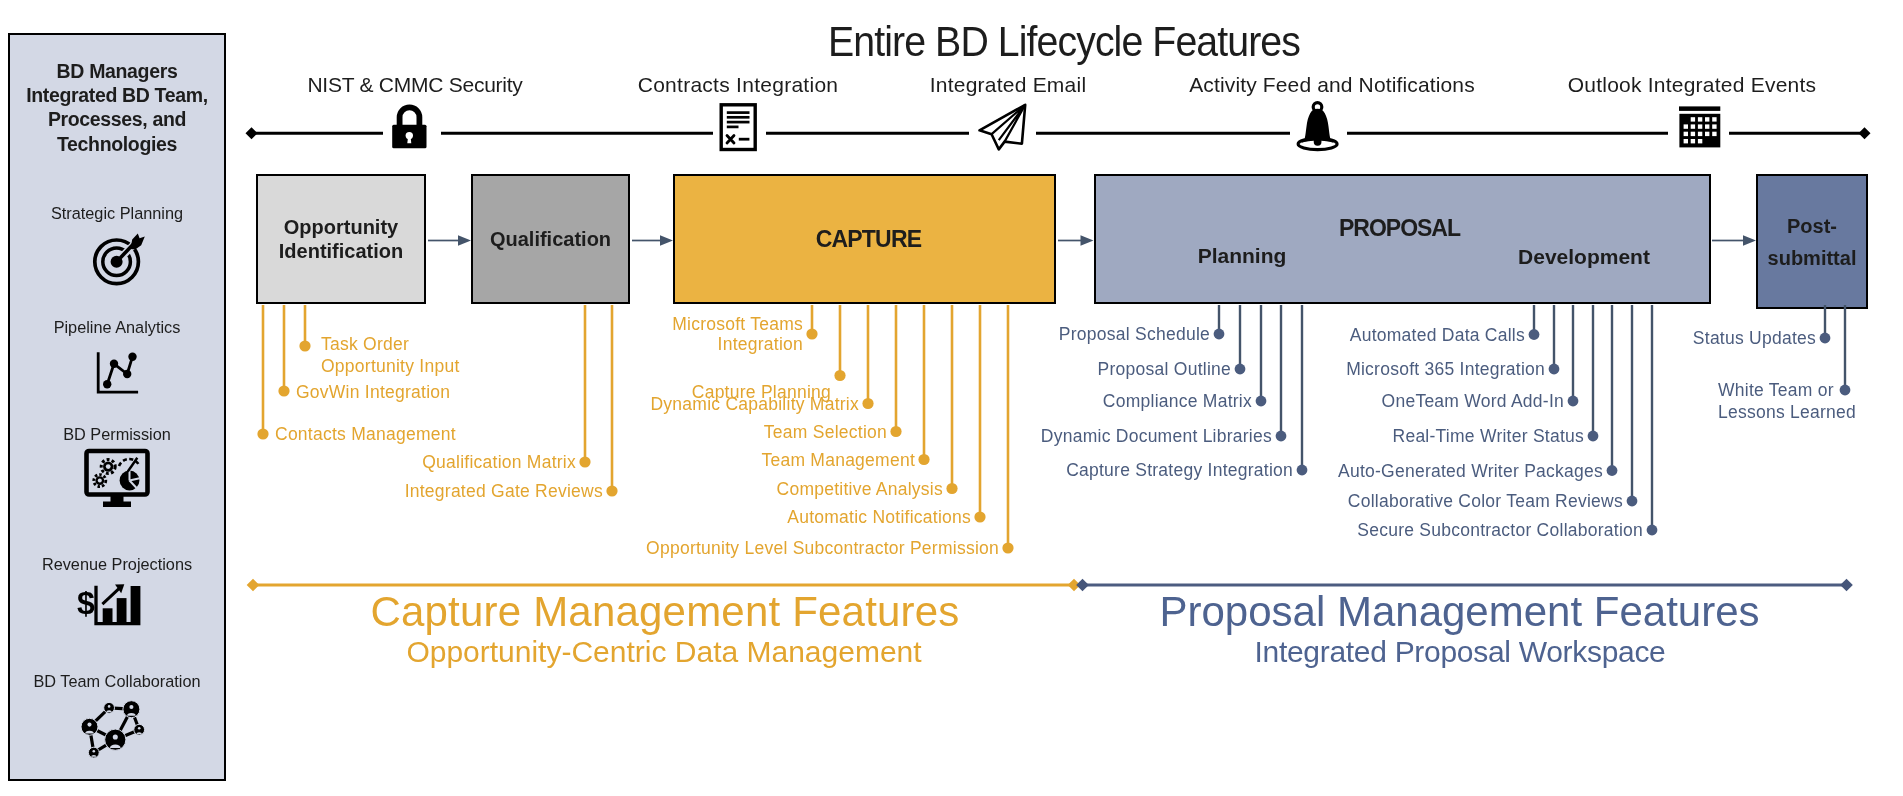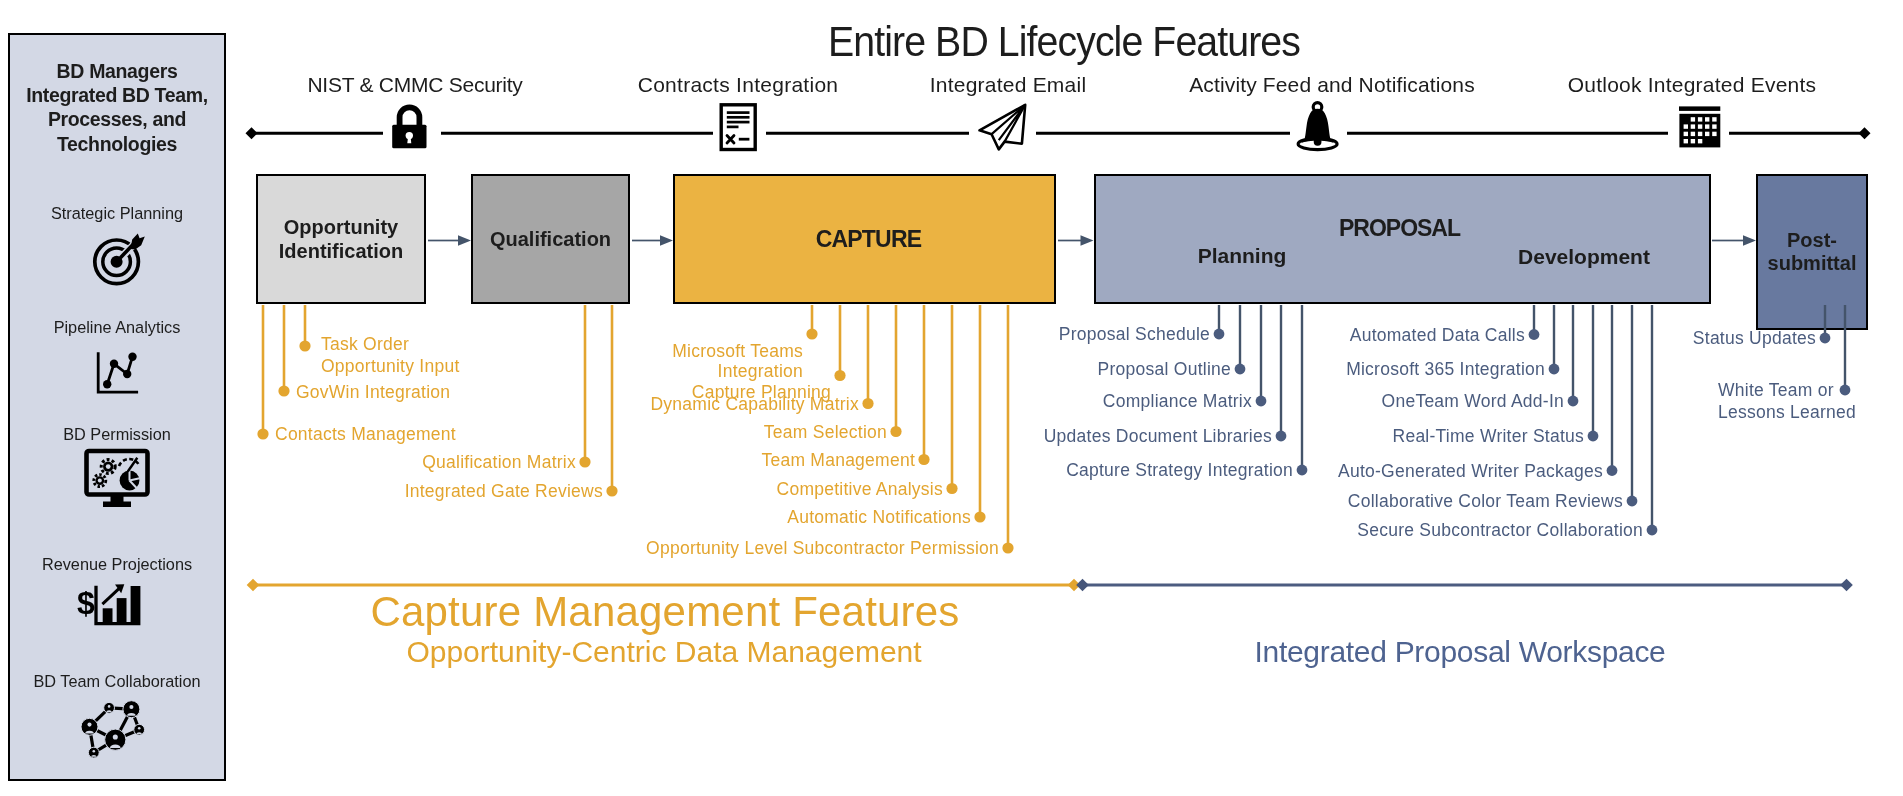--- a/index.html
+++ b/index.html
@@ -35,21 +35,21 @@
 <div class="c tl" style="left:1332px;top:85px;letter-spacing:0.14px;">Activity Feed and Notifications</div>
 <div class="c tl" style="left:1692px;top:85px;letter-spacing:0.23px;">Outlook Integrated Events</div>
 
 <div class="box" style="left:256px;top:174px;width:170px;height:130px;background:#D9D9D9;font-size:20px;line-height:24px;">Opportunity<br>Identification</div>
 <div class="box" style="left:471px;top:174px;width:159px;height:130px;background:#A6A6A6;font-size:20px;">Qualification</div>
 <div class="box" style="left:673px;top:174px;width:383px;height:130px;background:#EBB342;font-size:23px;letter-spacing:-0.8px;padding-left:8px;">CAPTURE</div>
 <div class="abs" style="left:1093.5px;top:174px;width:617px;height:130px;background:#9FA9C1;border:2px solid #000;box-sizing:border-box;"></div>
 <div class="c" style="left:1399.5px;top:227.5px;font-weight:bold;font-size:23px;letter-spacing:-1px;">PROPOSAL</div>
 <div class="c" style="left:1242px;top:256px;font-weight:bold;font-size:21px;">Planning</div>
 <div class="c" style="left:1584px;top:256.5px;font-weight:bold;font-size:21px;">Development</div>
-<div class="box" style="left:1756px;top:174px;width:112px;height:156px;background:#68799F;font-size:20px;line-height:23px;">Post-<br>submittal</div>
+<div class="box" style="left:1756px;top:174px;width:112px;height:135px;background:#68799F;font-size:20px;line-height:32px;">Post-<br>submittal</div>
 
 <svg width="1903" height="796" viewBox="0 0 1903 796">
 <line x1="251.5" y1="133.2" x2="383" y2="133.2" stroke="#000000" stroke-width="3"></line>
 <line x1="441" y1="133.2" x2="713" y2="133.2" stroke="#000000" stroke-width="3"></line>
 <line x1="766" y1="133.2" x2="969" y2="133.2" stroke="#000000" stroke-width="3"></line>
 <line x1="1036" y1="133.2" x2="1290" y2="133.2" stroke="#000000" stroke-width="3"></line>
 <line x1="1347" y1="133.2" x2="1668" y2="133.2" stroke="#000000" stroke-width="3"></line>
 <line x1="1729" y1="133.2" x2="1864.5" y2="133.2" stroke="#000000" stroke-width="3"></line>
 <path d="M 245.5,133.2 L 251.5,127.19999999999999 L 257.5,133.2 L 251.5,139.2 Z" fill="#000000"></path>
 <path d="M 1858.5,133.2 L 1864.5,127.19999999999999 L 1870.5,133.2 L 1864.5,139.2 Z" fill="#000000"></path>
@@ -217,41 +217,42 @@
 <circle cx="93.8" cy="752.6" r="5.4" fill="#000000" stroke="#D3D8E5" stroke-width="1"></circle>
       <circle cx="93.8" cy="751.20" r="1.30" fill="#D3D8E5"></circle>
       <path d="M 91.10,756.81 A 2.70,1.73 0 0 1 96.50,756.81 Z" fill="#D3D8E5"></path>
 </svg>
 
 <div class="l ot" style="left:321px;top:355px;line-height:21.5px;">Task Order<br>Opportunity Input</div>
 <div class="l ot" style="left:296px;top:392px;">GovWin Integration</div>
 <div class="l ot" style="left:275px;top:434px;">Contacts Management</div>
 <div class="r ot" style="right:1327px;top:462px;">Qualification Matrix</div>
 <div class="r ot" style="right:1300px;top:491px;">Integrated Gate Reviews</div>
-<div class="r ot" style="right:1100px;top:333.5px;line-height:20px;margin-top:27px;">Microsoft Teams<br>Integration</div>
+<div class="r ot" style="right:1100px;top:333.5px;line-height:20px;">Microsoft Teams<br>Integration</div>
 <div class="r ot" style="right:1072px;top:392px;">Capture Planning</div>
 <div class="r ot" style="right:1044px;top:403.5px;">Dynamic Capability Matrix</div>
 <div class="r ot" style="right:1016px;top:431.5px;">Team Selection</div>
 <div class="r ot" style="right:988px;top:459.5px;">Team Management</div>
 <div class="r ot" style="right:960px;top:488.5px;">Competitive Analysis</div>
 <div class="r ot" style="right:932px;top:517px;">Automatic Notifications</div>
 <div class="r ot" style="right:904px;top:548px;">Opportunity Level Subcontractor Permission</div>
 
 <div class="r bt" style="right:693px;top:334px;">Proposal Schedule</div>
 <div class="r bt" style="right:672px;top:369px;">Proposal Outline</div>
 <div class="r bt" style="right:651px;top:401px;">Compliance Matrix</div>
-<div class="r bt" style="right:631px;top:436px;">Updates Document Libraries</div>
+<div class="r bt" style="right:631px;top:436px;">Dynamic Document Libraries</div>
 <div class="r bt" style="right:610px;top:470px;">Capture Strategy Integration</div>
 <div class="r bt" style="right:378px;top:334.5px;">Automated Data Calls</div>
 <div class="r bt" style="right:358px;top:369px;">Microsoft 365 Integration</div>
 <div class="r bt" style="right:339px;top:401px;">OneTeam Word Add-In</div>
 <div class="r bt" style="right:319px;top:436px;">Real-Time Writer Status</div>
 <div class="r bt" style="right:300px;top:470.5px;">Auto-Generated Writer Packages</div>
 <div class="r bt" style="right:280px;top:501px;">Collaborative Color Team Reviews</div>
 <div class="r bt" style="right:260px;top:530px;">Secure Subcontractor Collaboration</div>
 <div class="r bt" style="right:87px;top:338px;">Status Updates</div>
 <div class="l bt" style="left:1718px;top:401px;line-height:22px;">White Team or<br>Lessons Learned</div>
 
 <div class="c" id="cmf" style="left:665px;top:612px;font-size:42px;letter-spacing:0.2px;color:#E3A52F;">Capture Management Features</div>
 <div class="c" id="ocdm" style="left:664px;top:652px;font-size:30px;color:#E3A52F;">Opportunity-Centric Data Management</div>
+<div class="c" id="pmf" style="left:1459.5px;top:612px;font-size:42px;color:#4E6390;">Proposal Management Features</div>
 <div class="c" id="ipw" style="left:1460px;top:652px;font-size:30px;letter-spacing:-0.3px;color:#4E6390;">Integrated Proposal Workspace</div>
 
 </div>
 
 </body></html>

